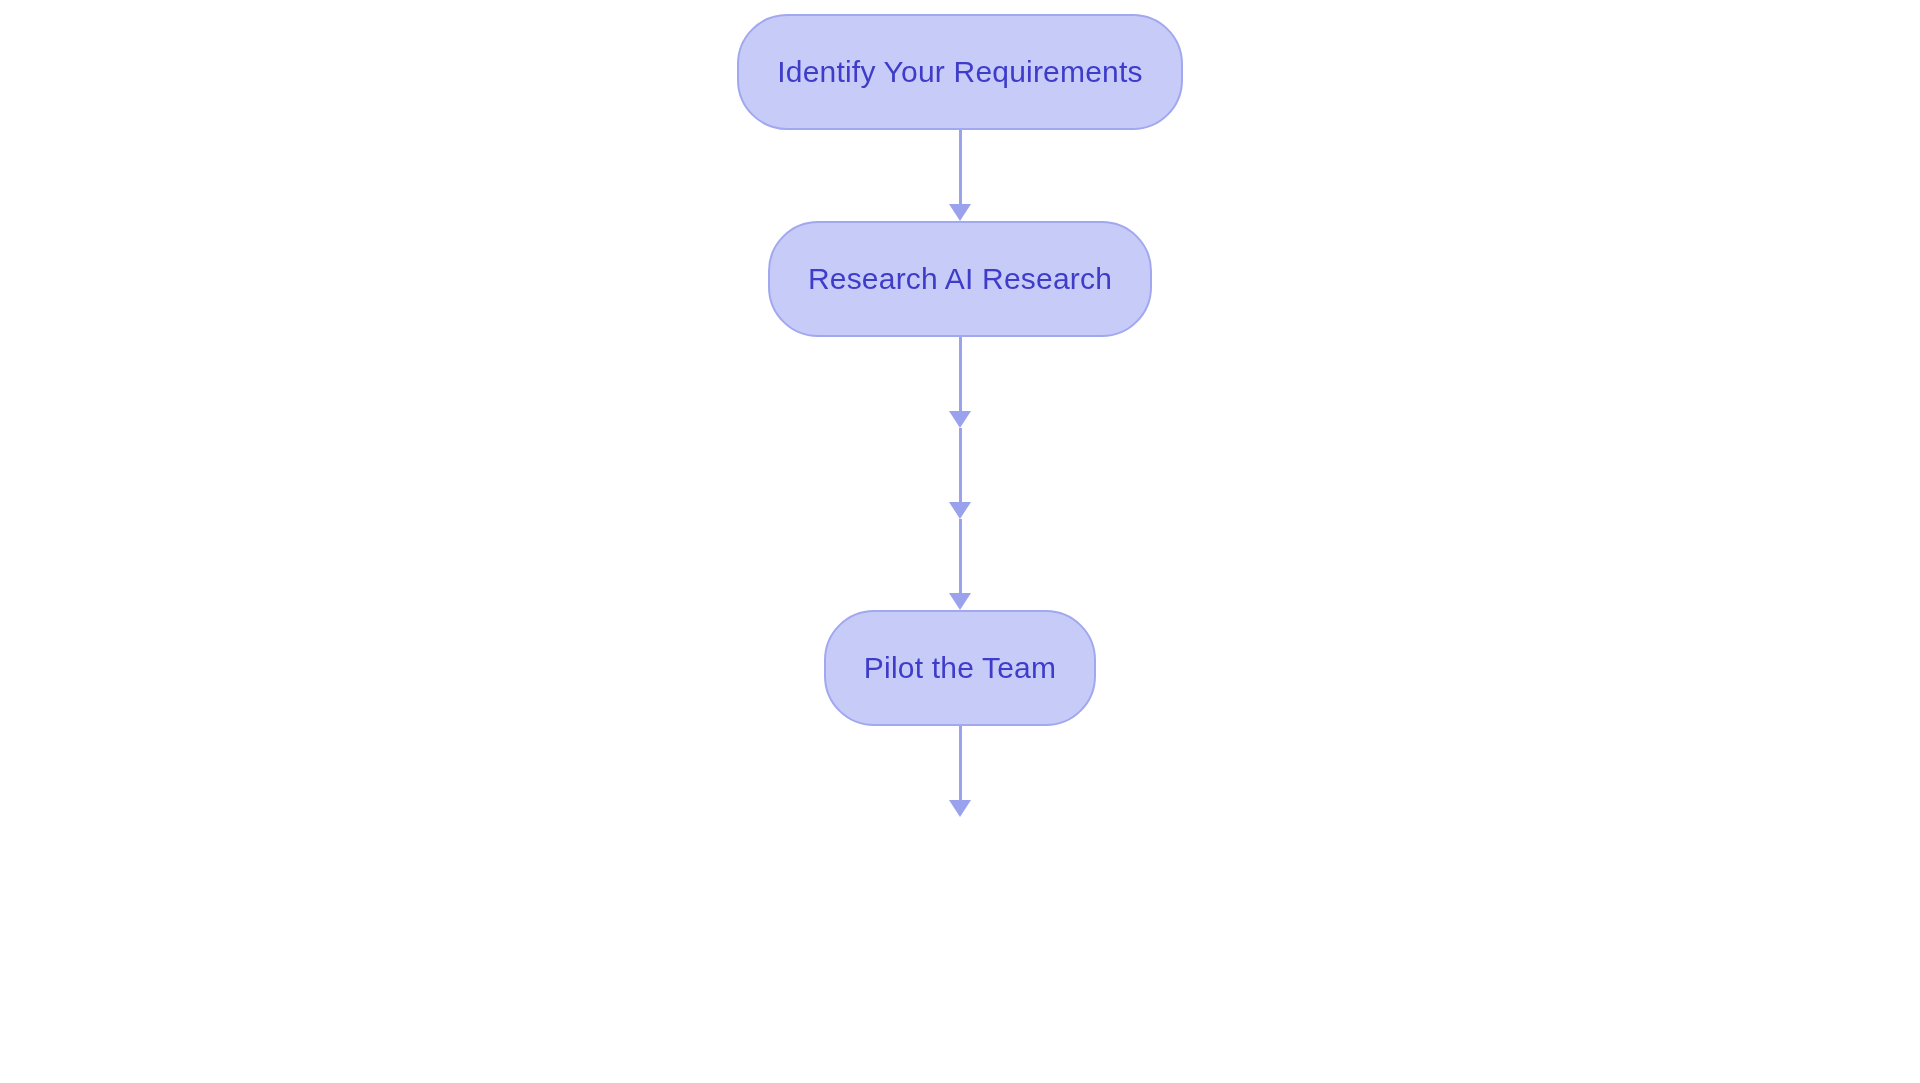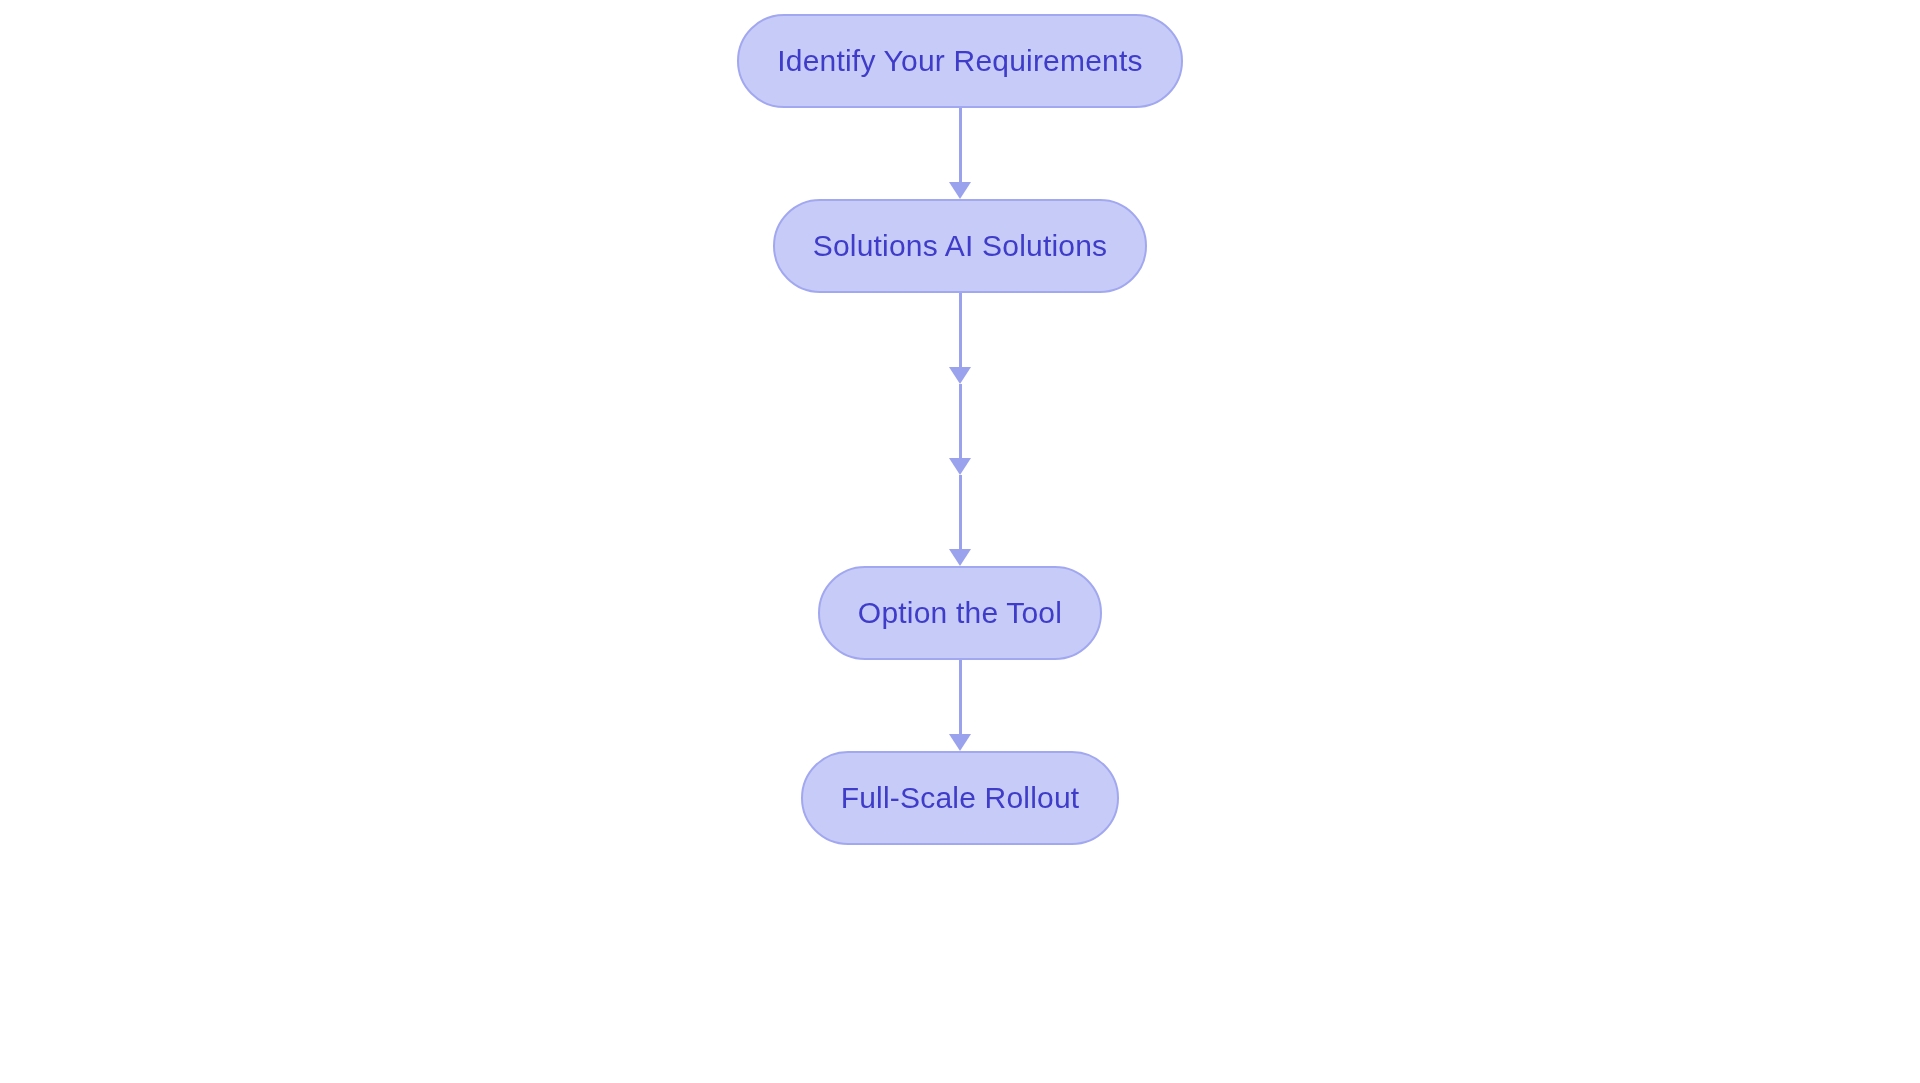--- a/index.html
+++ b/index.html
@@ -20,21 +20,21 @@
   .flowchart {
     position: absolute;
     top: 14px;
     left: 0;
     width: 1920px;
     display: flex;
     flex-direction: column;
     align-items: center;
   }
   .flow-node {
-    height: 94px;
+    height: 116px;
     min-width: 220px;
     padding: 0 38px;
     border-radius: 50px;
     background: var(--node-fill);
     border: 2px solid var(--node-border);
     display: flex;
     align-items: center;
     justify-content: center;
     flex: 0 0 auto;
   }
@@ -75,46 +75,43 @@
   <div class="flow-node">
     <span class="node-label">Identify Your Requirements</span>
   </div>
 
   <div class="connector">
     <div class="line"></div>
     <div class="arrowhead"></div>
   </div>
 
   <div class="flow-node">
-    <span class="node-label">Solutions AI Solutions</span>
+    <span class="node-label">Research AI Research</span>
   </div>
 
   <div class="connector">
     <div class="line"></div>
     <div class="arrowhead"></div>
   </div>
 
 
   <div class="connector">
     <div class="line"></div>
     <div class="arrowhead"></div>
   </div>
 
 
   <div class="connector">
     <div class="line"></div>
     <div class="arrowhead"></div>
   </div>
 
   <div class="flow-node">
-    <span class="node-label">Option the Tool</span>
+    <span class="node-label">Pilot the Team</span>
   </div>
 
   <div class="connector">
     <div class="line"></div>
     <div class="arrowhead"></div>
   </div>
 
-  <div class="flow-node">
-    <span class="node-label">Full-Scale Rollout</span>
-  </div>
 
 </div>
 
 </body></html>

